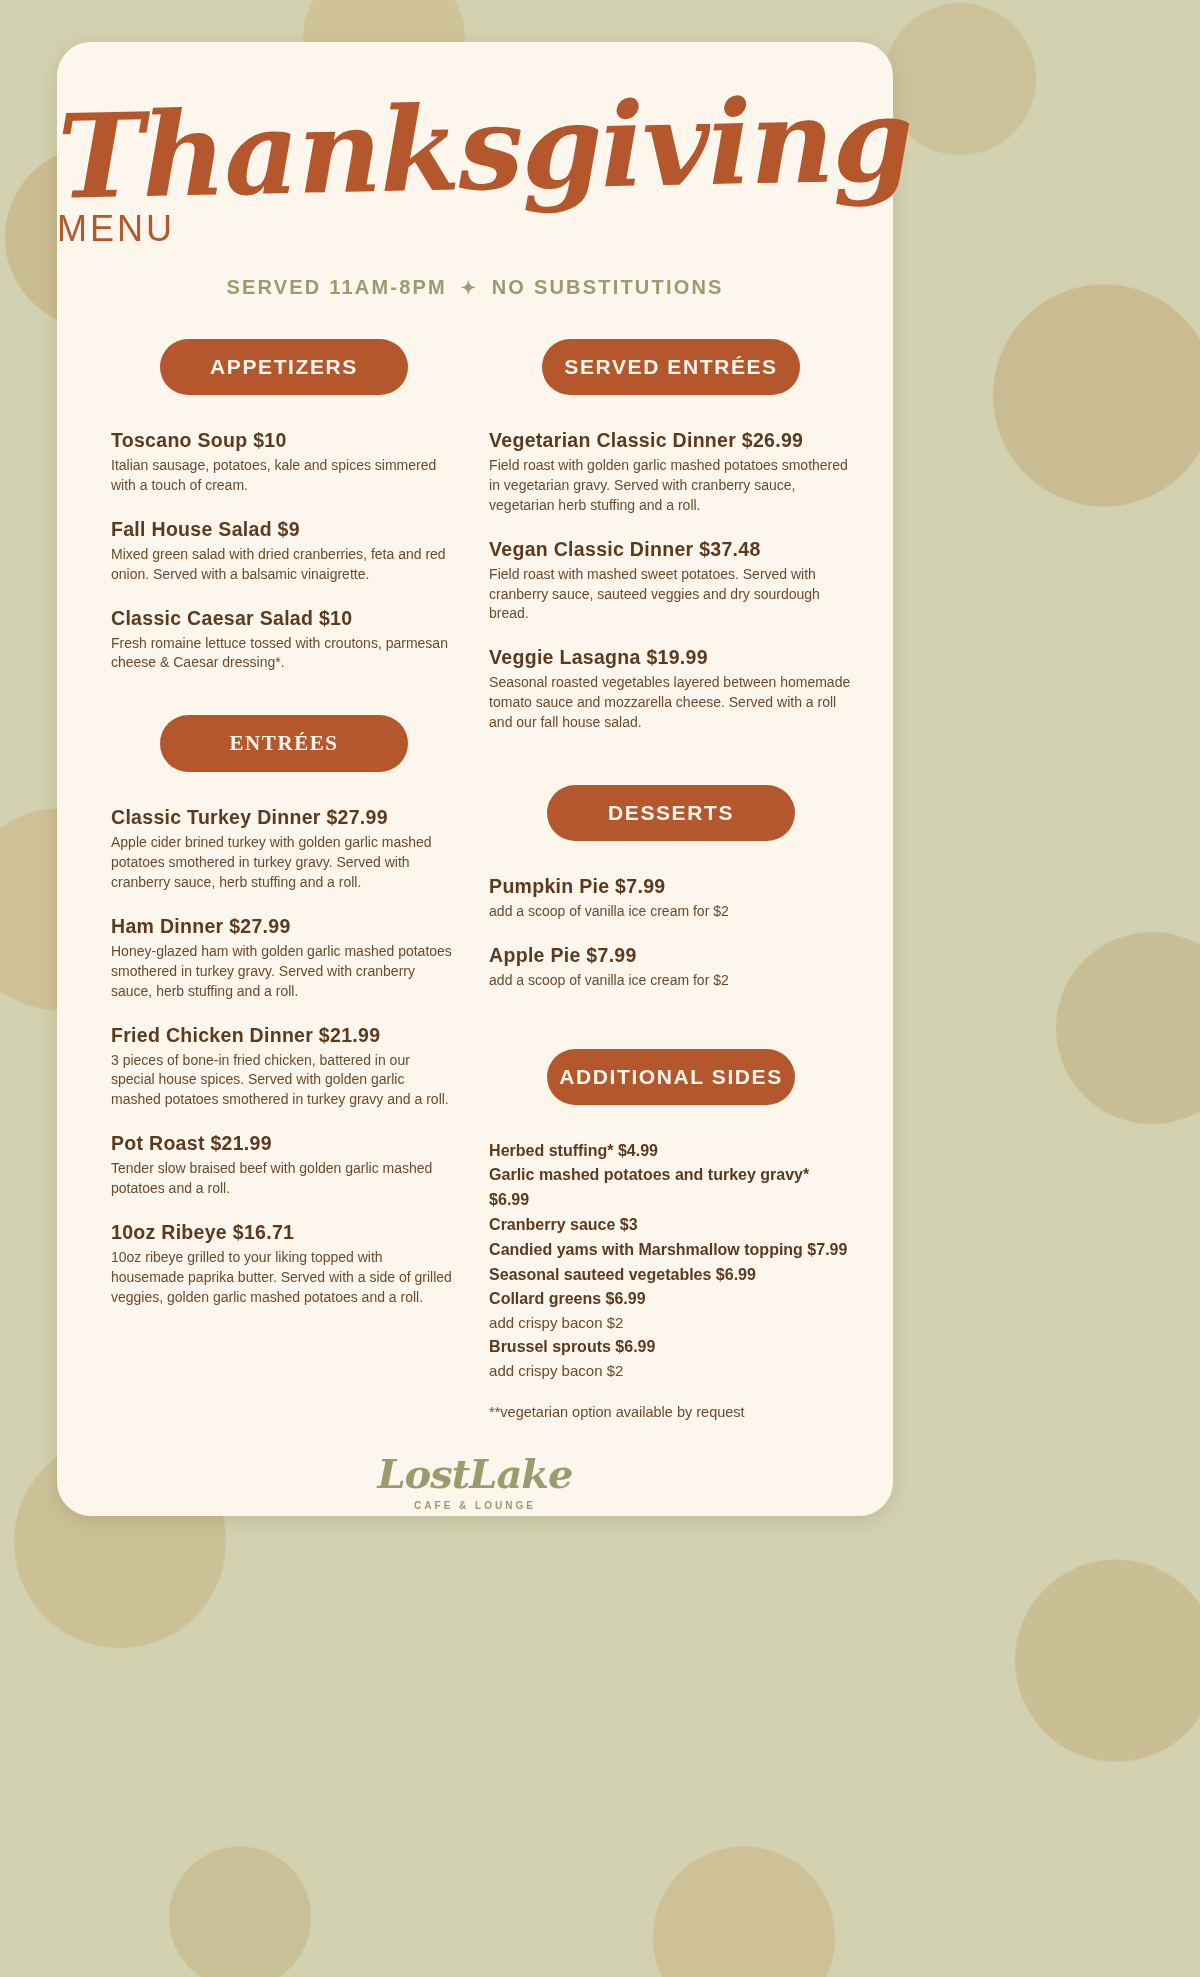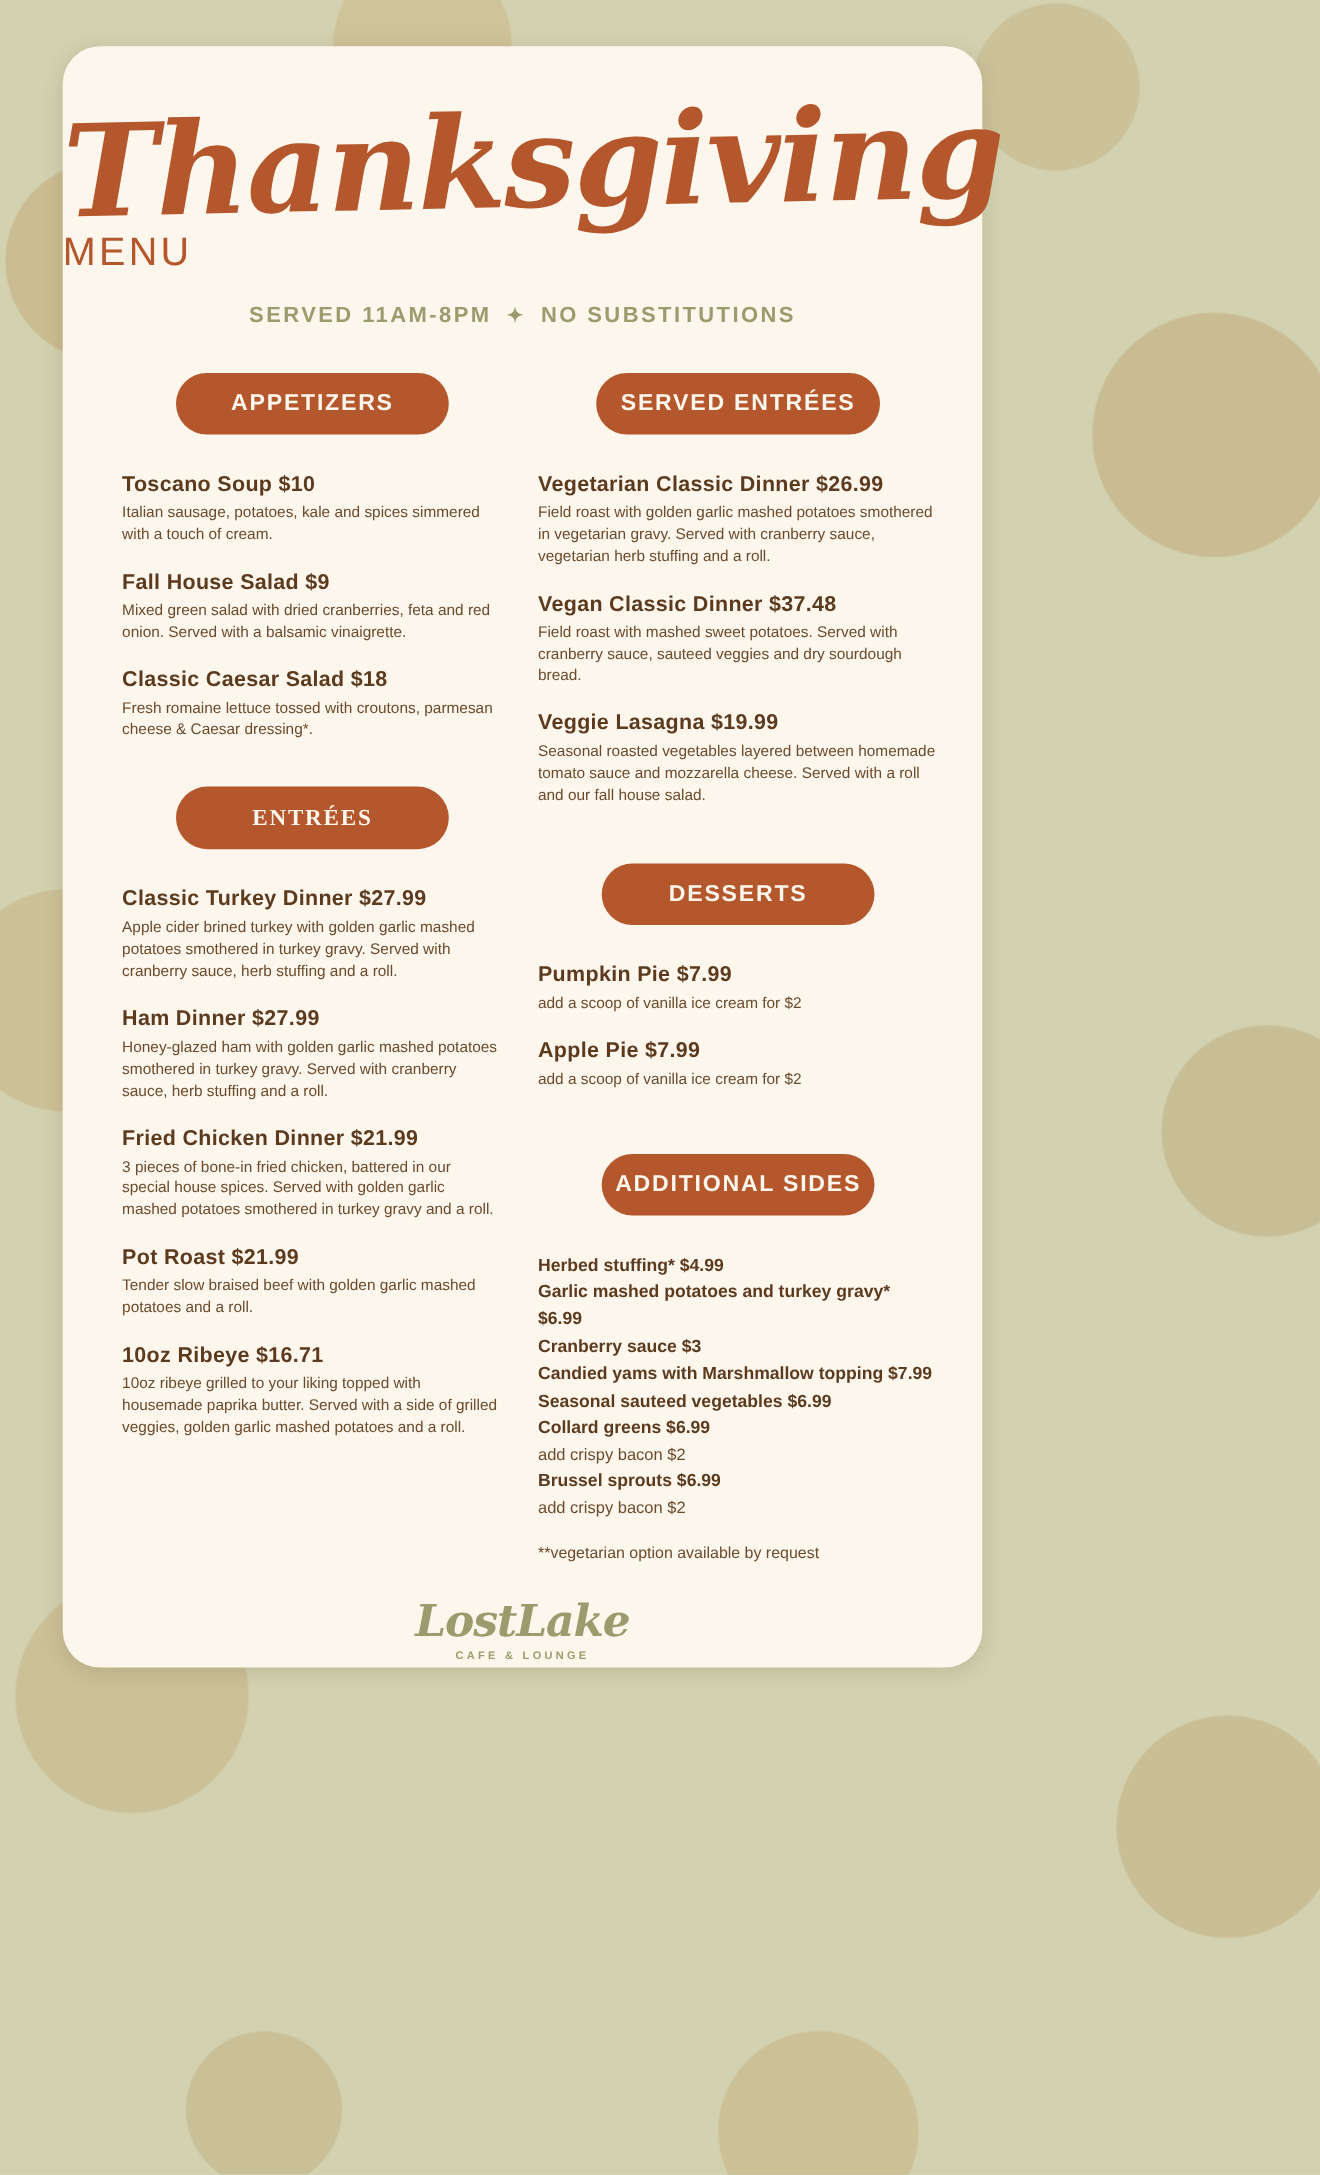--- a/index.html
+++ b/index.html
@@ -191,21 +191,21 @@
 
       <div class="item">
         <div class="item-name">Toscano Soup $10</div>
         <div class="item-desc">Italian sausage, potatoes, kale and spices simmered with a touch of cream.</div>
       </div>
       <div class="item">
         <div class="item-name">Fall House Salad $9</div>
         <div class="item-desc">Mixed green salad with dried cranberries, feta and red onion. Served with a balsamic vinaigrette.</div>
       </div>
       <div class="item">
-        <div class="item-name">Classic Caesar Salad $18</div>
+        <div class="item-name">Classic Caesar Salad $10</div>
         <div class="item-desc">Fresh romaine lettuce tossed with croutons, parmesan cheese &amp; Caesar dressing*.</div>
       </div>
 
       <div class="pill gap-left-entrees">ENTRÉES</div>
 
       <div class="item">
         <div class="item-name">Classic Turkey Dinner $27.99</div>
         <div class="item-desc">Apple cider brined turkey with golden garlic mashed potatoes smothered in turkey gravy. Served with cranberry sauce, herb stuffing and a roll.</div>
       </div>
       <div class="item">

